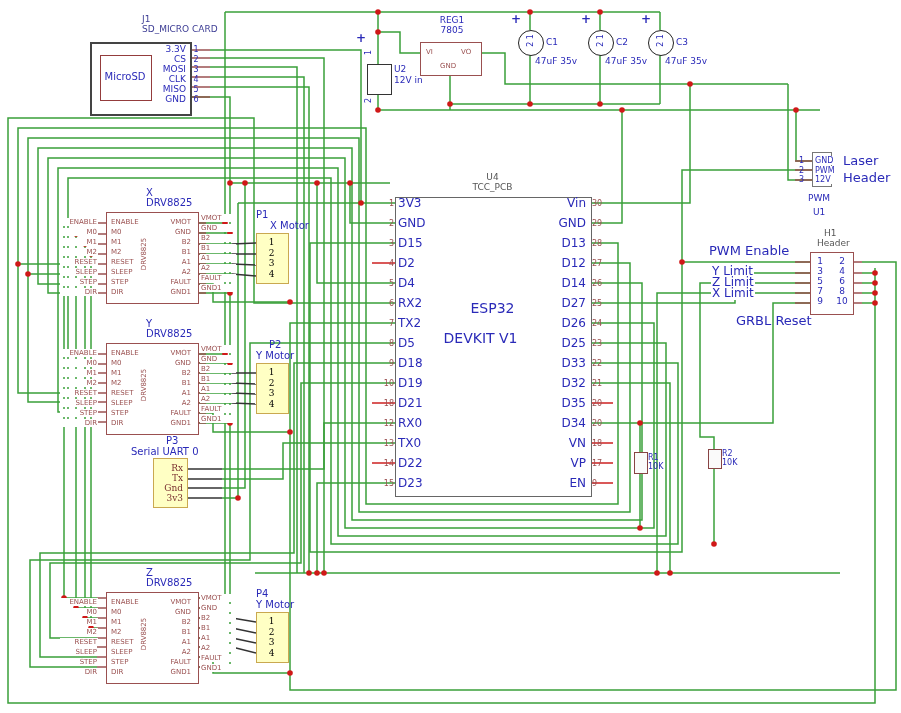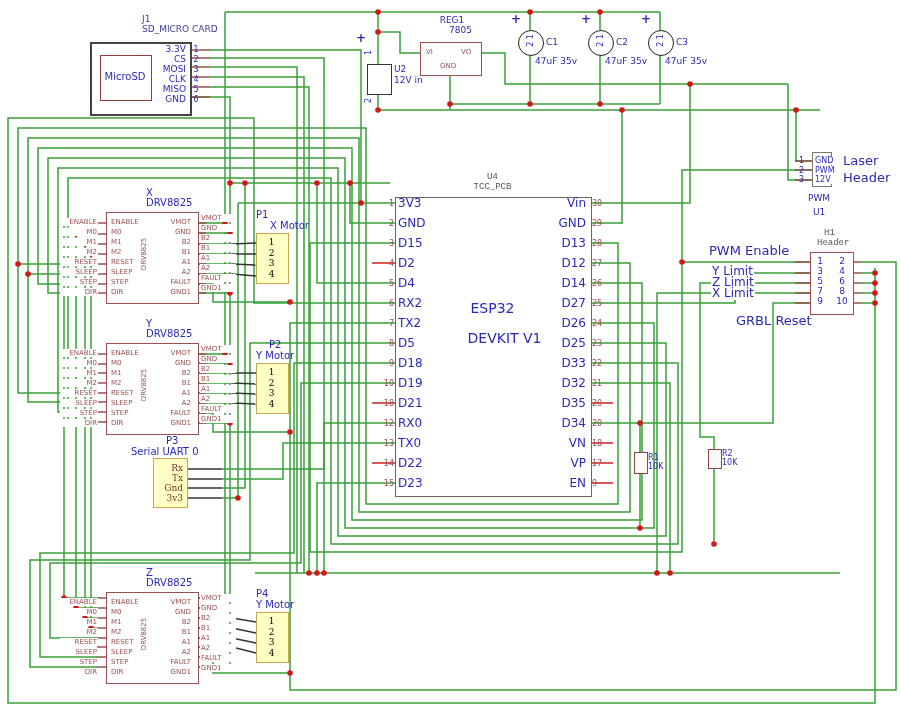--- a/index.html
+++ b/index.html
@@ -2,21 +2,21 @@
 <html><head>
 <meta charset="utf-8">
 <style>
   html,body{margin:0;padding:0;background:#fff;}
   #canvas{position:relative;width:901px;height:713px;background:#fff;overflow:hidden;
           font-family:"DejaVu Sans","Liberation Sans",sans-serif;}
   svg.wires{position:absolute;left:0;top:0;z-index:1;}
   .abs{position:absolute;z-index:2;}
   .blue{color:#2a2ab8;}
   .slate{color:#3c3c94;}
-  .gray{color:#555;font-family:Liberation Mono, monospace;}
+  .gray{color:#555;}
   .brick{color:#9a5050;}
   .box{position:absolute;z-index:2;background:#fff;}
   .col{position:absolute;z-index:3;display:flex;flex-direction:column;justify-content:space-between;}
   .row{display:flex;align-items:center;}
   .t7{font-size:7px;line-height:8px;}
   .t8{font-size:8px;line-height:9px;}
   .t9{font-size:9px;line-height:10px;}
   .t10{font-size:10px;line-height:11px;}
   .t12{font-size:12px;line-height:13px;}
   .t13{font-size:13px;line-height:14px;}
@@ -347,21 +347,21 @@
     </div>
 
 <div class="abs blue t12 bold" style="left:356px;top:32px">+</div>
 <div class="abs blue t8 rt" style="left:366px;top:48px">1</div>
 <div class="box u2box"></div>
 <div class="abs blue t8 rt" style="left:366px;top:96px">2</div>
 <div class="abs blue t9" style="left:394px;top:64px">U2</div>
 <div class="abs blue t9" style="left:394px;top:75px">12V in</div>
 
 <div class="abs blue t9" style="left:432px;top:15px;width:40px;text-align:center">REG1</div>
-<div class="abs blue t9" style="left:432px;top:25px;width:40px;text-align:right">7805</div>
+<div class="abs blue t9" style="left:432px;top:25px;width:40px;text-align:center">7805</div>
 <div class="box regbox"></div>
 <div class="abs brick t7" style="left:426px;top:48px">VI</div>
 <div class="abs brick t7" style="left:461px;top:48px">VO</div>
 <div class="abs brick t7" style="left:440px;top:62px">GND</div>
 
 <div class="abs blue t12 bold" style="left:511px;top:13px">+</div>
 <div class="cap" style="left:518px;top:30px"></div>
 <div class="abs blue t8 rt" style="left:524px;top:36px">2 1</div>
 <div class="abs blue t9" style="left:546px;top:37px">C1</div>
 <div class="abs blue t9" style="left:535px;top:56px">47uF 35v</div>
@@ -393,21 +393,21 @@
     </div>
 <div class="abs blue t13" style="left:843px;top:154px">Laser</div>
 <div class="abs blue t13" style="left:843px;top:171px">Header</div>
 <div class="abs blue t9" style="left:808px;top:193px">PWM</div>
 <div class="abs blue t9" style="left:813px;top:207px">U1</div>
 
 <div class="abs gray t9" style="left:455px;top:172px;width:75px;text-align:center">U4</div>
 <div class="abs gray t9" style="left:455px;top:182px;width:75px;text-align:center">TCC_PCB</div>
 <div class="box espbox"></div>
 <div class="abs blue t14" style="left:420px;top:300px;width:145px;text-align:center">ESP32</div>
-<div class="abs blue t14" style="left:432px;top:330px;width:145px;text-align:center">DEVKIT V1</div>
+<div class="abs blue t14" style="left:408px;top:330px;width:145px;text-align:center">DEVKIT V1</div>
 <div class="col" style="left:372px;top:193px;width:110px;height:300px;justify-content:flex-start">
 
 <div class="row esprow-l" style="height:20px">
         <span class="num">1</span>
         <span class="lbl">3V3</span>
       </div>
       <div class="row esprow-l" style="height:20px">
         <span class="num">2</span>
         <span class="lbl">GND</span>
       </div>

